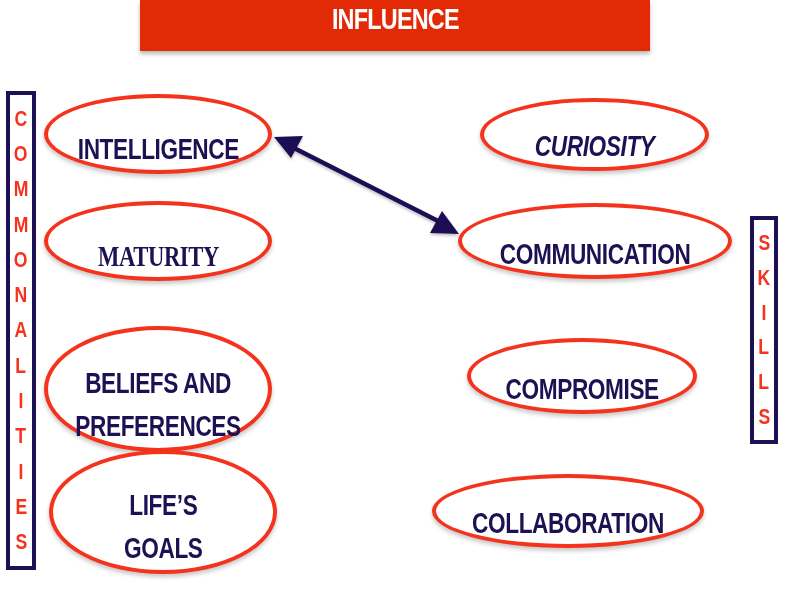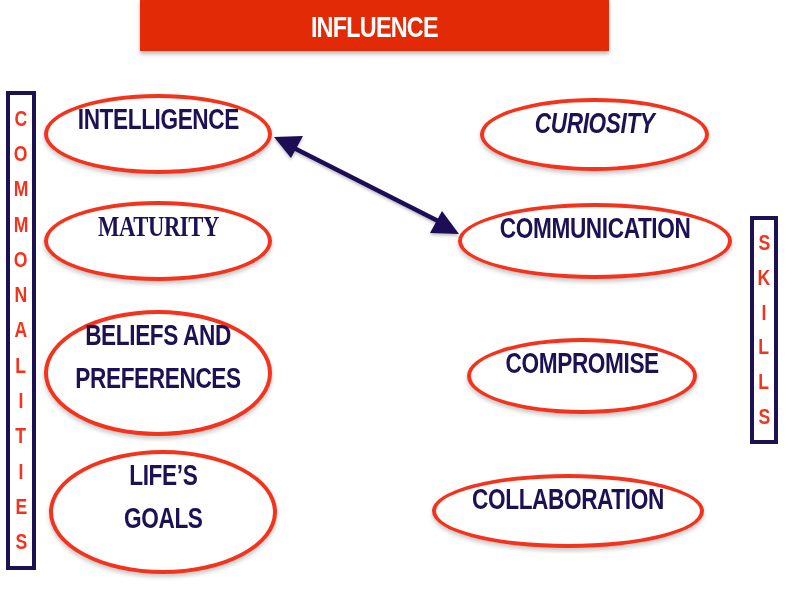--- a/index.html
+++ b/index.html
@@ -11,26 +11,25 @@
       overflow: hidden;
     }
     body {
       position: relative;
       font-family: "Liberation Sans", "DejaVu Sans", sans-serif;
     }
     .title-bar {
       position: absolute;
       left: 140px;
       top: 0px;
-      width: 469px;
+      width: 510px;
       height: 51px;
       background: #e22b06;
       box-shadow: 0 3px 4px rgba(0,0,0,0.28);
       display: flex;
-      align-items: center;
       justify-content: center;
     }
     .title-text {
       color: #ffffff;
       font-family: "Liberation Sans", sans-serif;
       font-weight: bold;
       font-size: 30px;
       letter-spacing: -1px;
       transform: scaleX(0.78);
       margin-top: 2px;
@@ -67,21 +66,21 @@
       transform: scaleX(0.8);
     }
     .oval {
       position: absolute;
       box-sizing: border-box;
       border: 4px solid #f5321b;
       border-radius: 50%;
       background: #ffffff;
       box-shadow: 0 3px 4px rgba(0,0,0,0.22);
       display: flex;
-      align-items: flex-start;
+      align-items: flex-end;
       justify-content: center;
       text-align: center;
     }
     .oval-label {
       color: #1d1154;
       font-weight: bold;
       font-size: 29px;
       line-height: 1.45;
       letter-spacing: -0.5px;
       transform: scaleX(0.78);
@@ -134,21 +133,21 @@
 </div>
 
 <div class="oval" style="left:44px; top:94px; width:228px; height:80px;">
   <span class="oval-label">INTELLIGENCE</span>
 </div>
 
 <div class="oval" style="left:44px; top:201px; width:228px; height:80px;font-family:Liberation Serif, serif;">
   <span class="oval-label">MATURITY</span>
 </div>
 
-<div class="oval two-line" style="left:44px; top:310px; width:228px; height:126px;">
+<div class="oval two-line" style="left:44px; top:326px; width:228px; height:126px;">
   <span class="oval-label">BELIEFS AND
 PREFERENCES</span>
 </div>
 
 <div class="oval two-line" style="left:49px; top:450px; width:228px; height:124px;">
   <span class="oval-label">LIFE’S
 GOALS</span>
 </div>
 
 <div class="oval" style="left:480px; top:98px; width:229px; height:73px;font-style:italic;">

